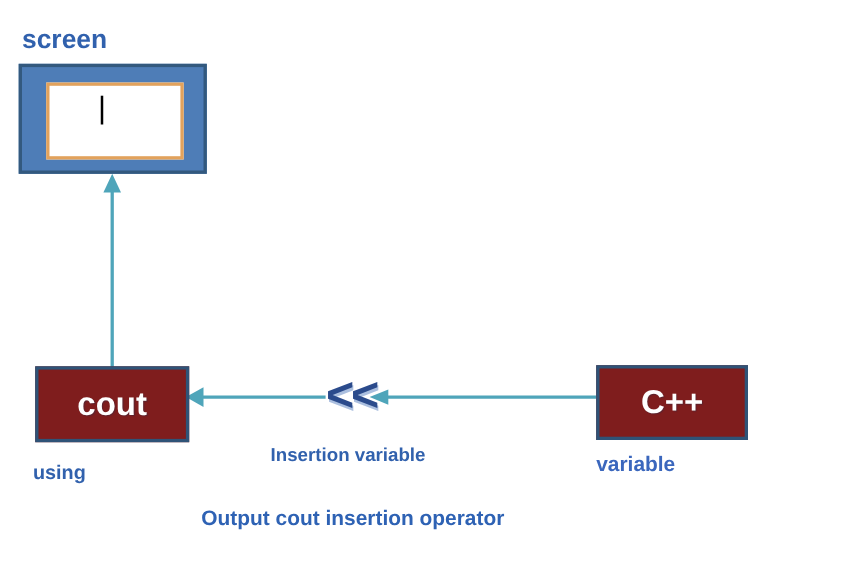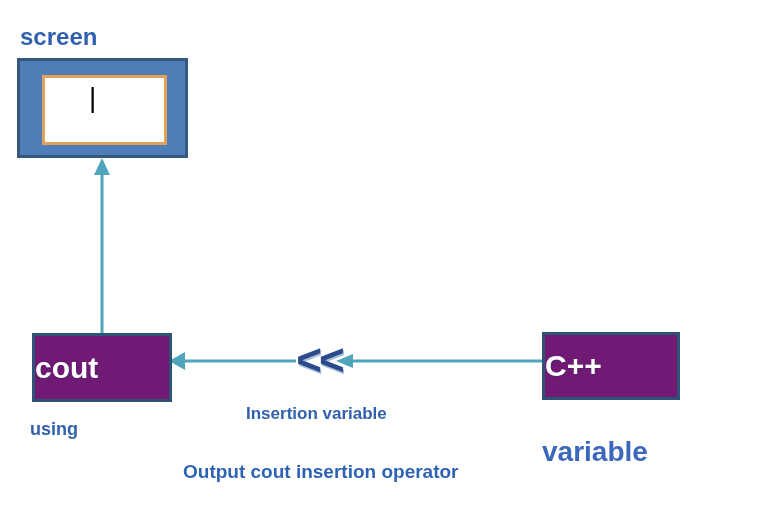--- a/index.html
+++ b/index.html
@@ -23,30 +23,30 @@
   }
   .caption {
     position: absolute;
     color: #3161AD;
     font-weight: bold;
     text-align: left;
   }
   .screen-label  { left: 20px;  top: 23px;  width: 180px; font-size: 24px; }
   .object-label  { left: 30px;  top: 419px; width: 134px; font-size: 18px; }
   .op-label      { left: 246px; top: 404px; width: 200px; font-size: 17px; }
-  .variable-label{ left: 542px; top: 412px; width: 148px; font-size: 28px; color: #3B67BD; margin-top: 24px; }
+  .variable-label{ left: 542px; top: 412px; width: 148px; font-size: 19px; color: #3B67BD; }
   .title-label   { left: 183px; top: 461px; width: 300px; font-size: 19px; color: #2E62B4; }
 
   .node-box {
     position: absolute;
-    background: #701a75;
+    background: #7f1d1d;
     border: 3px solid #2F5377;
     display: flex;
     align-items: center;
-    justify-content: flex-start;
+    justify-content: center;
     color: #ffffff;
     font-size: 30px;
     font-weight: bold;
     text-shadow: 1px 1px 1px rgba(30,50,80,0.35);
   }
   .cout-box { left: 32px;  top: 333px; width: 134px; height: 63px; }
   .cpp-box  { left: 542px; top: 332px; width: 132px; height: 62px; }
 
   .monitor {
     position: absolute;

